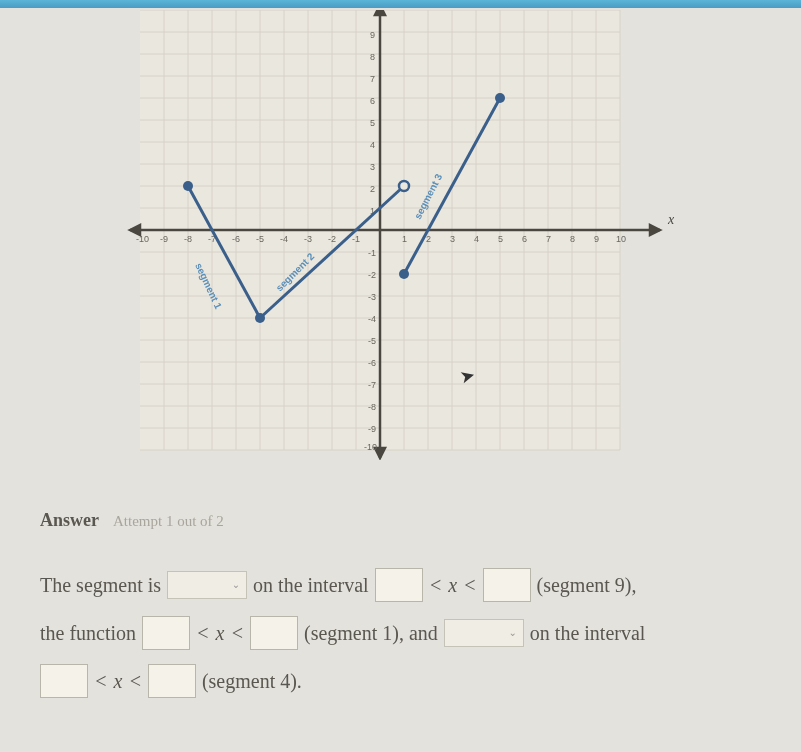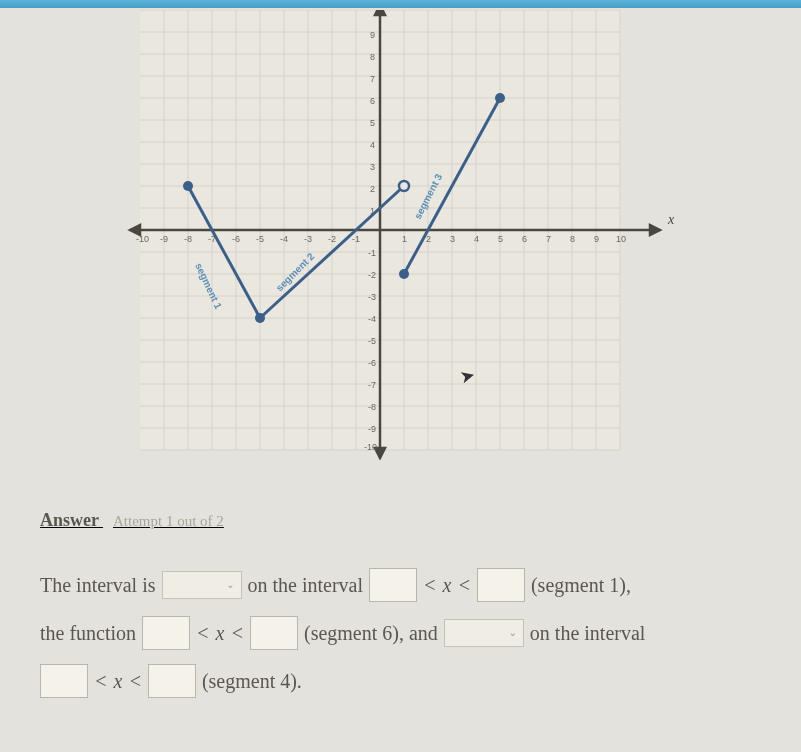--- a/index.html
+++ b/index.html
@@ -40,21 +40,20 @@
       pointer-events: none;
     }
     .answer-section {
       position: absolute;
       top: 510px;
       left: 40px;
       right: 40px;
     }
     .answer-header {
       margin-bottom: 30px;
-      text-decoration: underline;
     }
     .answer-label {
       font-weight: bold;
       color: #5a5750;
       font-size: 18px;
     }
     .attempt-text {
       color: #a8a59c;
       font-size: 15px;
       margin-left: 10px;
@@ -243,41 +242,41 @@
   <div class="cursor-arrow">➤</div>
 </div>
 
 <div class="answer-section">
   <div class="answer-header">
     <span class="answer-label">Answer</span>
     <span class="attempt-text">Attempt 1 out of 2</span>
   </div>
 
   <div class="sentence-line">
-    <span>The interval is</span>
+    <span>The segment is</span>
     <span class="dropdown dropdown-large">
         <span class="chevron">⌄</span>
       </span>
     <span>on the interval</span>
     <span class="input-box"></span>
     <span class="lt">&lt;</span>
     <span class="xvar">x</span>
     <span class="lt">&lt;</span>
     <span class="input-box"></span>
-    <span>(segment 1),</span>
+    <span>(segment 9),</span>
   </div>
 
   <div class="sentence-line">
     <span>the function</span>
     <span class="input-box"></span>
     <span class="lt">&lt;</span>
     <span class="xvar">x</span>
     <span class="lt">&lt;</span>
     <span class="input-box"></span>
-    <span>(segment 6), and</span>
+    <span>(segment 1), and</span>
     <span class="dropdown dropdown-large">
         <span class="chevron">⌄</span>
       </span>
     <span>on the interval</span>
   </div>
 
   <div class="sentence-line">
     <span class="input-box"></span>
     <span class="lt">&lt;</span>
     <span class="xvar">x</span>

